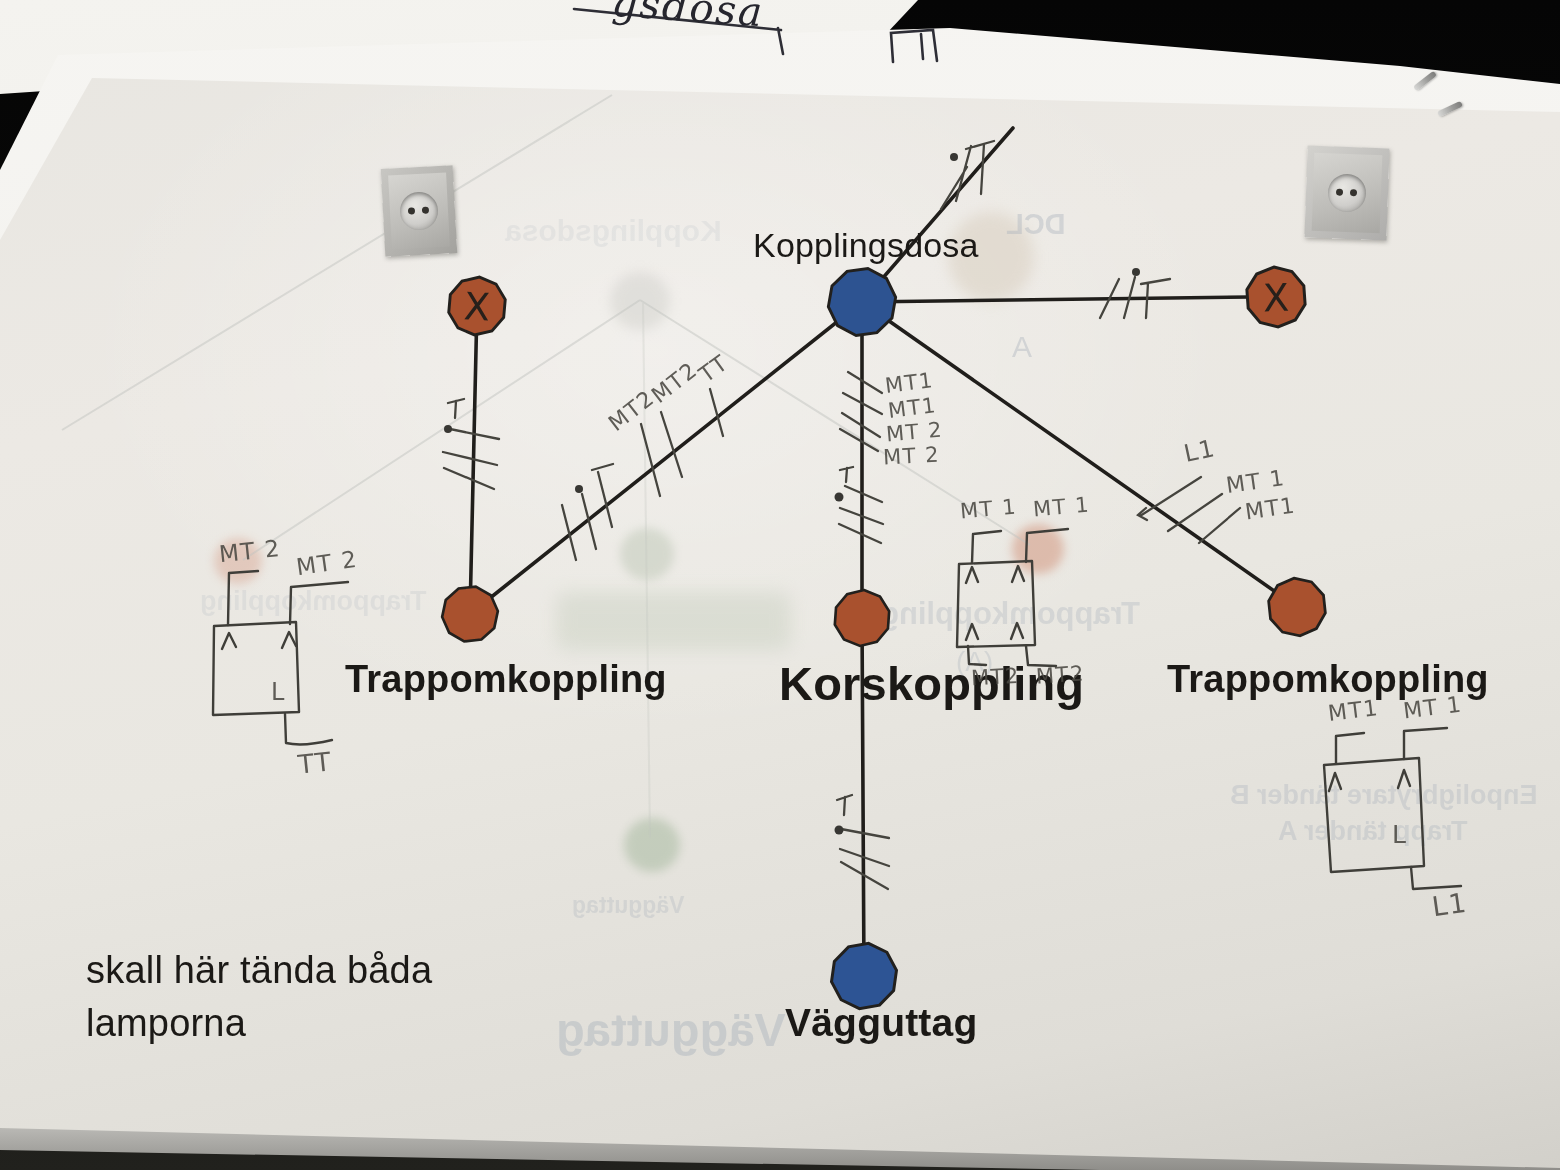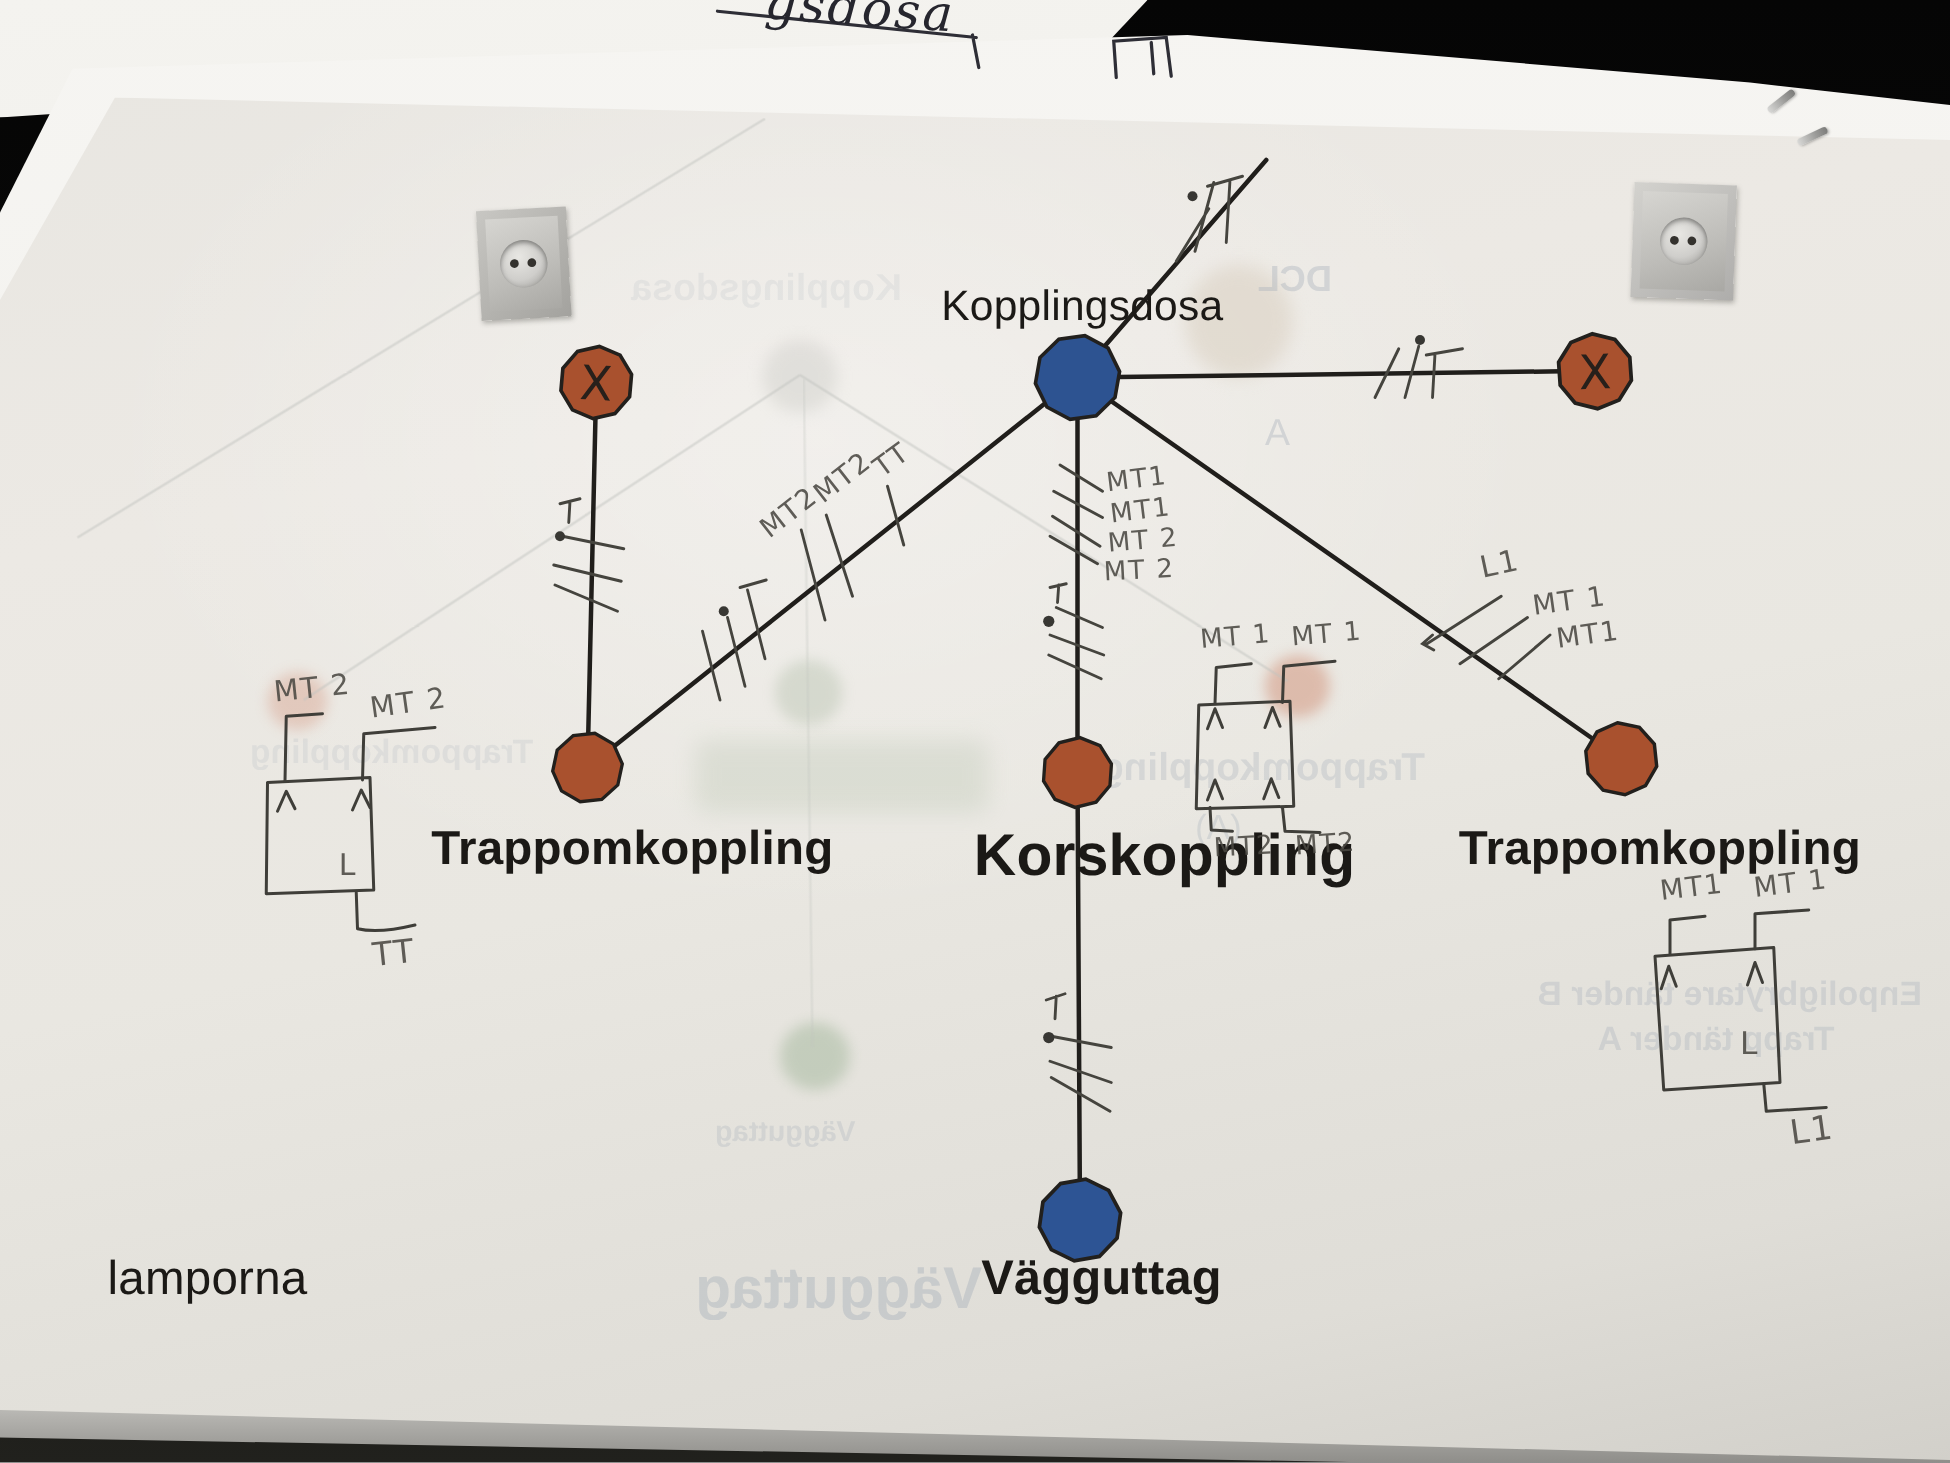--- a/index.html
+++ b/index.html
@@ -182,20 +182,21 @@
       <text x="477" y="320" text-anchor="middle" font-family="DejaVu Sans" font-size="38" fill="#27201b" stroke="none" transform="rotate(3 477 306)">X</text>
       <text x="1276" y="311" text-anchor="middle" font-family="DejaVu Sans" font-size="38" fill="#27201b" stroke="none" transform="rotate(-2 1276 297)">X</text>
     </g>
   </svg>
 
   <div class="p-label" style="left:753px;top:226px;font-size:34px;font-weight:500;">Kopplingsdosa</div>
   <div class="p-label" style="left:345px;top:658px;font-size:38px;font-weight:600;">Trappomkoppling</div>
   <div class="p-label" style="left:779px;top:656px;font-size:47px;font-weight:600;">Korskoppling</div>
   <div class="p-label" style="left:1167px;top:658px;font-size:38px;font-weight:600;">Trappomkoppling</div>
   <div class="p-label" style="left:785px;top:1001px;font-size:39px;font-weight:600;">Vägguttag</div>
+  <div class="p-label" style="left:86px;top:949px;font-size:38px;font-weight:500;">skall här tända båda</div>
   <div class="p-label" style="left:86px;top:1002px;font-size:38px;font-weight:500;">lamporna</div>
 
   <div class="hand-script" style="left:612px;top:-16px;font-size:40px;transform:rotate(4deg);">gsdosa</div>
 
   <div class="hand" style="left:885px;top:371px;font-size:21px;transform:rotate(-7deg);">MT1</div>
   <div class="hand" style="left:888px;top:396px;font-size:21px;transform:rotate(-7deg);">MT1</div>
   <div class="hand" style="left:886px;top:420px;font-size:21px;transform:rotate(-5deg);">MT 2</div>
   <div class="hand" style="left:883px;top:444px;font-size:21px;transform:rotate(-3deg);">MT 2</div>
 
   <div class="hand" style="left:606px;top:398px;font-size:22px;transform:rotate(-38deg);">MT2</div>

